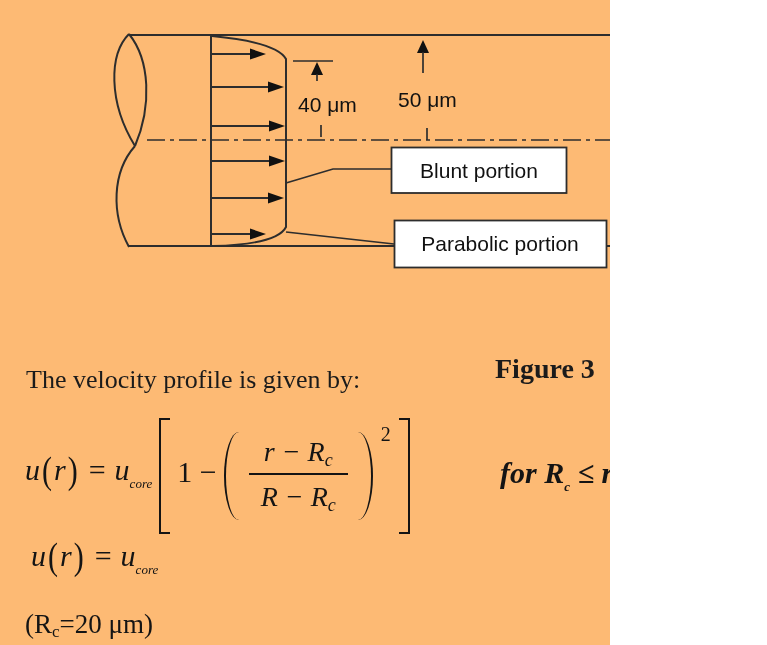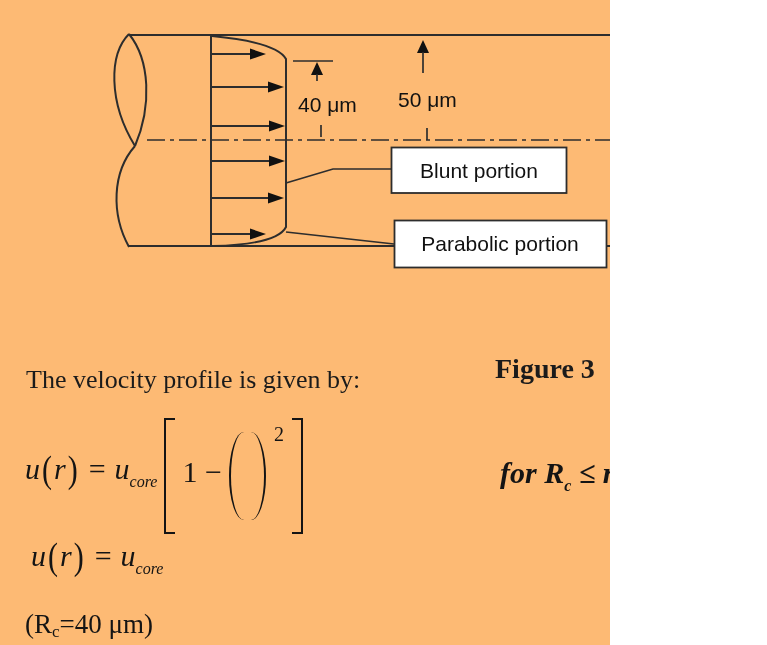--- a/index.html
+++ b/index.html
@@ -16,21 +16,21 @@
   .boxr{fill:#ffffff;stroke:#2d2d2d;stroke-width:1.8;}
   .lbl{font-family:"Liberation Sans", sans-serif;font-size:21px;fill:#111;}
   .lblc{text-anchor:middle;}
   
   .caption{font-size:28px;font-weight:bold;line-height:1;}
   .intro{font-size:26px;line-height:1;}
   .mi{font-style:italic;}
   .mu{font-style:normal;}
   .eqsign{font-style:normal;margin:0 9px;}
   .pstretch{display:inline-block;transform:scaleY(1.28);font-style:normal;margin:0 2px;}
-  .msub{font-style:italic;font-size:16px;vertical-align:-8px;margin-top:12px;}
+  .msub{font-style:italic;font-size:13px;vertical-align:-8px;margin-top:12px;}
   .fsub{font-style:italic;font-size:18px;vertical-align:-5px;}
   .nsub{font-style:normal;font-size:17px;vertical-align:-4px;}
   
   #eq1{left:25px;top:420px;height:112px;display:flex;align-items:center;gap:7px;
        font-size:30px;line-height:1;color:#141414;}
   #eq1 .lhs, #eq1 .oneminus{margin-bottom:8px;}
   .bkt{width:9px;height:112px;border-top:2.2px solid #141414;border-bottom:2.2px solid #141414;}
   .bkt.bl{border-left:2.2px solid #141414;}
   .bkt.br{border-right:2.2px solid #141414;}
   .bigpar{width:13px;height:88px;}
@@ -116,25 +116,29 @@
 
   <div class="abs caption" style="left:495px;top:348px;margin-top:7px;">Figure 3</div>
 
   <div class="abs intro" style="left:26px;top:367px;font-family:Liberation Serif, serif;">The velocity profile is given by:</div>
 
   <div id="eq1" class="abs">
     <span class="lhs"><span class="mi">u</span><span class="pstretch">(</span><span class="mi">r</span><span class="pstretch">)</span><span class="eqsign">=</span><span class="mi">u</span><span class="msub">core</span></span>
     <span class="bkt bl"></span>
     <span class="oneminus mu">1 −</span>
     <span class="bigpar pl"></span>
+    <span class="frac">
+      <span class="num"><span>r − R</span><span class="fsub">c</span></span>
+      <span class="den"><span>R − R</span><span class="fsub">c</span></span>
+    </span>
     <span class="bigpar pr"></span>
     <span class="exp">2</span>
     <span class="bkt br"></span>
   </div>
 
   <div class="abs cond" style="left:500px;top:458px;font-weight:bold;"><span class="mi">for R</span><span class="msub">c</span><span class="mi"> ≤ r ≤ R</span></div>
 
   <div id="eq2" class="abs"><span class="mi">u</span><span class="pstretch">(</span><span class="mi">r</span><span class="pstretch">)</span><span class="eqsign">=</span><span class="mi">u</span><span class="msub">core</span></div>
 
 
-  <div class="abs note" style="left:25px;top:611px;"><span>(R</span><span class="nsub">c</span><span>=40 μm)</span></div>
+  <div class="abs note" style="left:25px;top:611px;"><span>(R</span><span class="nsub">c</span><span>=20 μm)</span></div>
 
 </div>
 
 </body></html>

